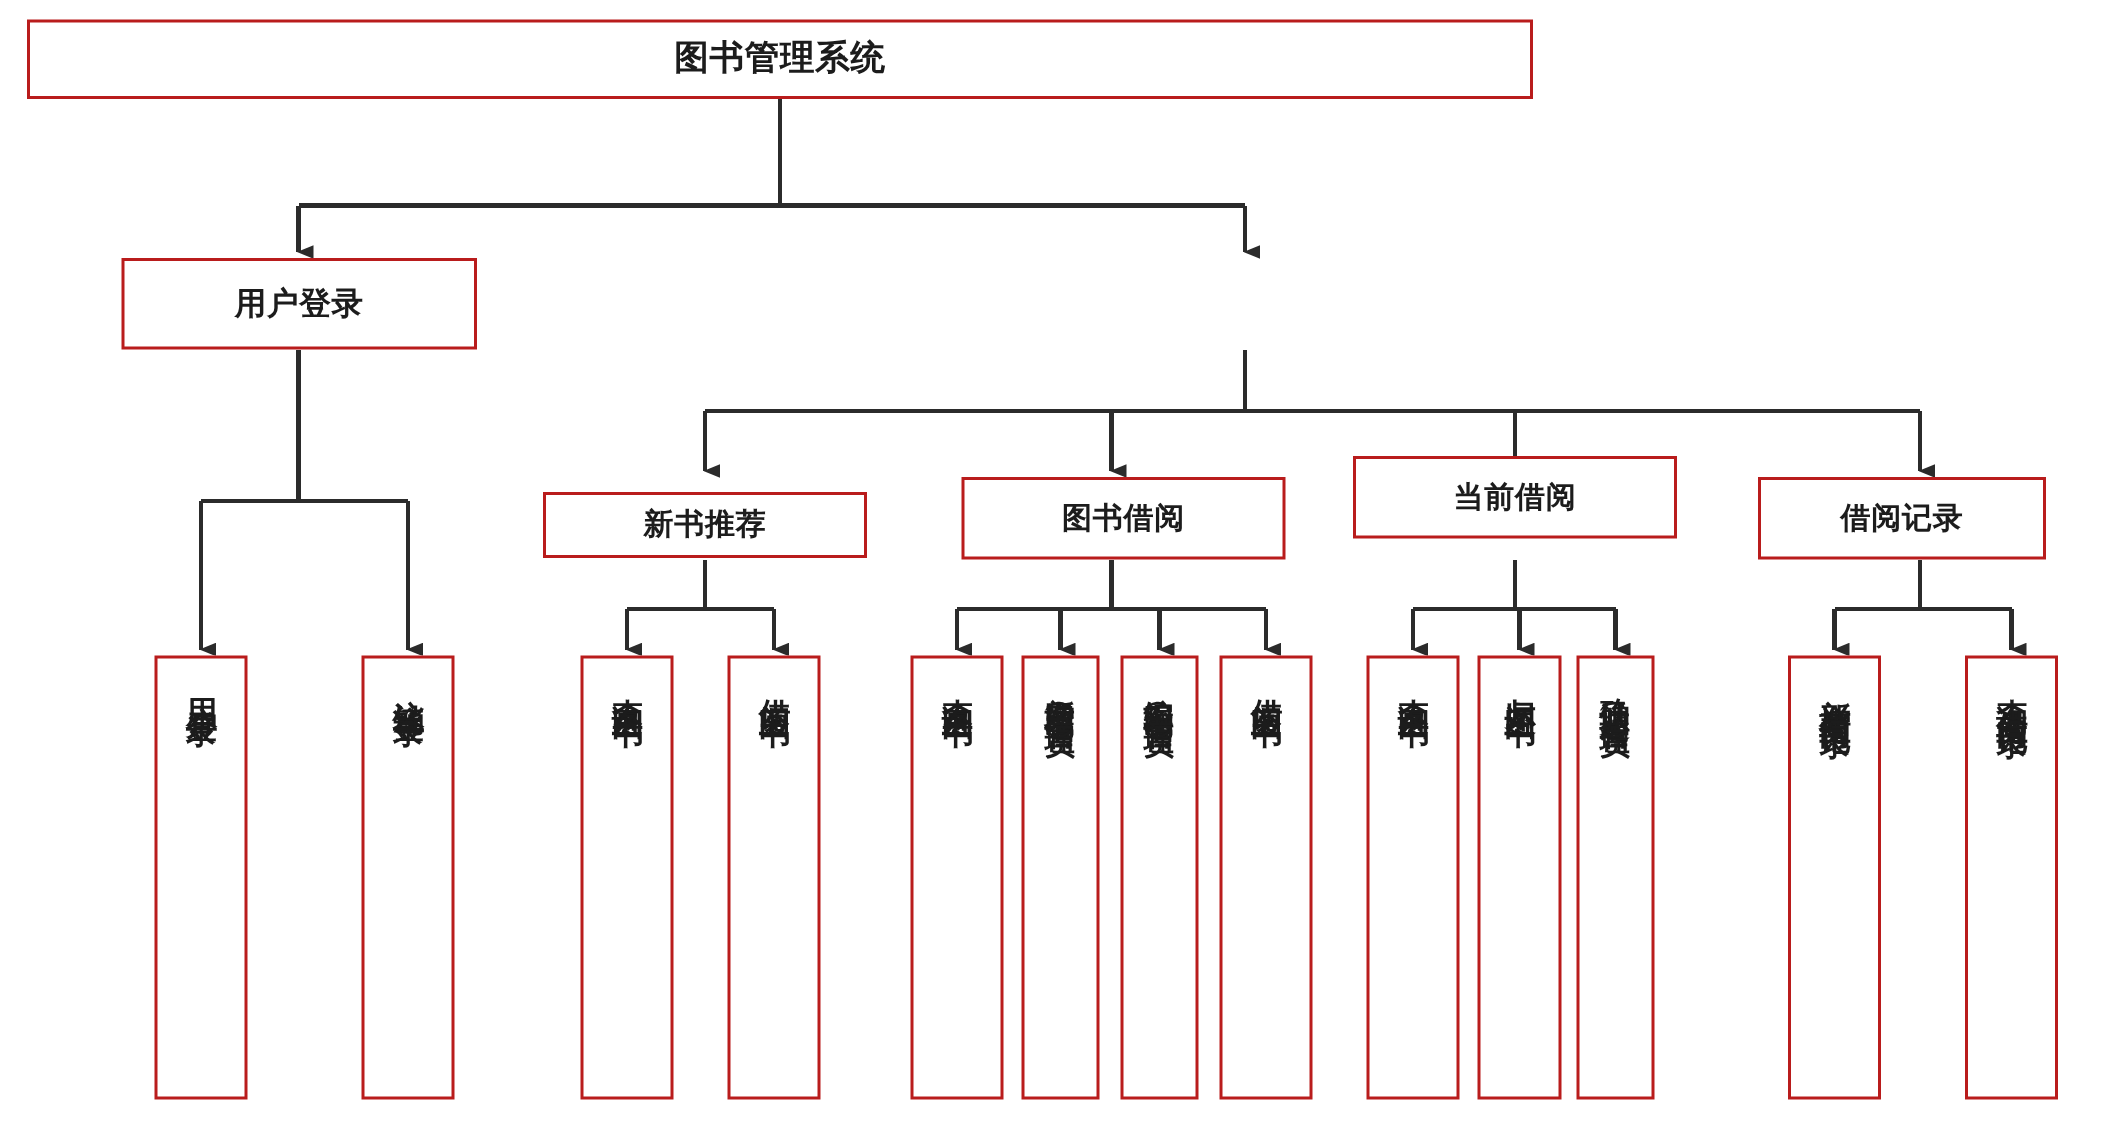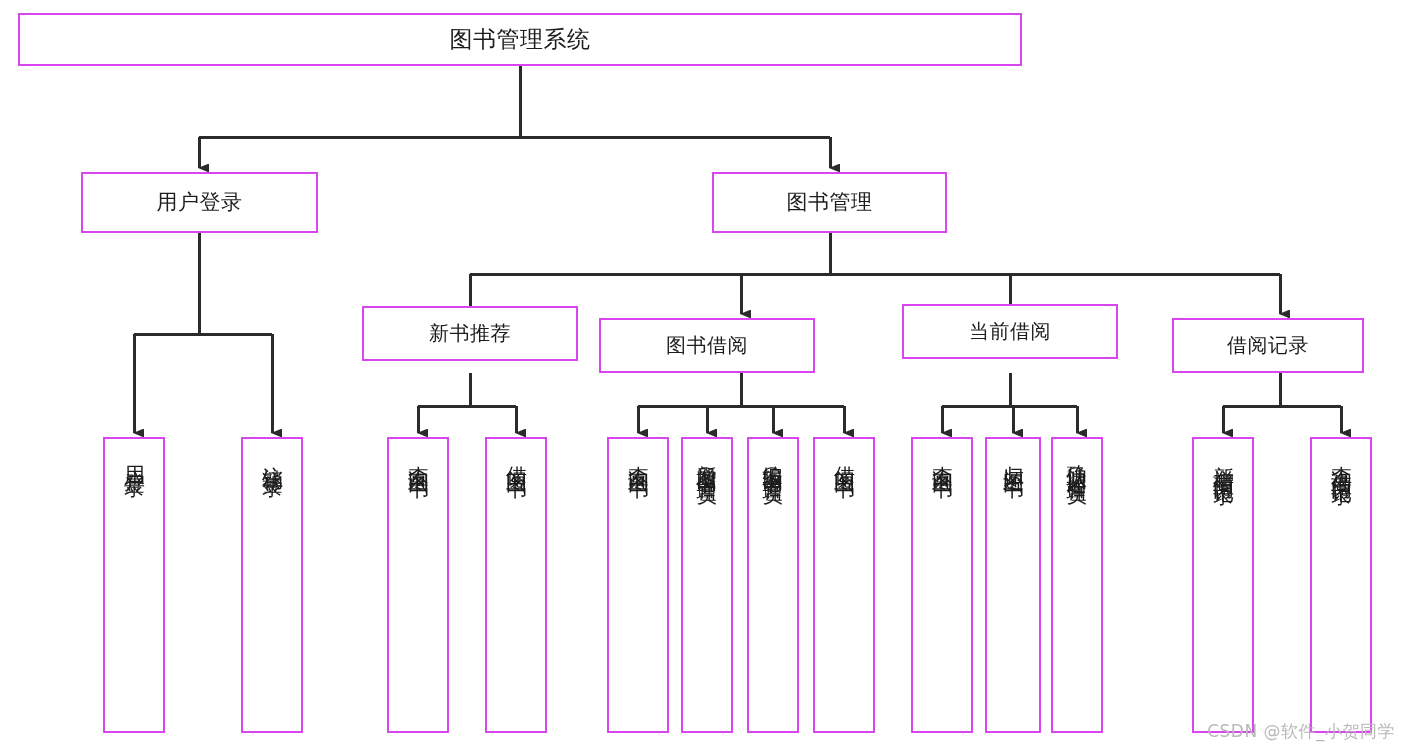--- a/index.html
+++ b/index.html
@@ -23,24 +23,25 @@
     left: 0;
     top: 0;
     width: 1405px;
     height: 747px;
     pointer-events: none;
   }
   .node {
     position: absolute;
     box-sizing: border-box;
     background: #ffffff;
-    border: 2px solid #d946ef;
+    border: 2px solid #b91c1c;
     display: flex;
     align-items: center;
     justify-content: center;
+    font-weight: bold;
   }
   .node .label {
     color: #1c1c1c;
     line-height: 1.08;
     letter-spacing: 0.5px;
     text-align: center;
     white-space: nowrap;
   }
   .node.horiz .label {
     writing-mode: horizontal-tb;
@@ -126,28 +127,25 @@
     </g>
   </svg>
 
   <div class="node root horiz" style="left: 18px; top: 13px; width: 1004px; height: 53px;">
     <span class="label">图书管理系统</span>
   </div>
 
   <div class="node lvl2 horiz" style="left: 81px; top: 172px; width: 237px; height: 61px;">
     <span class="label">用户登录</span>
   </div>
-  <div class="node lvl2 horiz" style="left: 712px; top: 172px; width: 235px; height: 61px;">
-    <span class="label">图书管理</span>
-  </div>
 
-  <div class="node lvl3 horiz" style="left: 362px; top: 306px; width: 216px; height: 55px;">
+  <div class="node lvl3 horiz" style="left: 362px; top: 328px; width: 216px; height: 44px;">
     <span class="label">新书推荐</span>
   </div>
-  <div class="node lvl3 horiz" style="left: 599px; top: 318px; width: 216px; height: 55px; align-items: center;">
+  <div class="node lvl3 horiz" style="left: 641px; top: 318px; width: 216px; height: 55px; align-items: center;">
     <span class="label">图书借阅</span>
   </div>
   <div class="node lvl3 horiz" style="left: 902px; top: 304px; width: 216px; height: 55px;">
     <span class="label">当前借阅</span>
   </div>
   <div class="node lvl3 horiz" style="left: 1172px; top: 318px; width: 192px; height: 55px;">
     <span class="label">借阅记录</span>
   </div>
 
   <div class="node leaf vert" style="left: 103px; top: 437px; width: 62px; height: 296px;">
@@ -183,14 +181,13 @@
   <div class="node leaf vert narrow" style="left: 1051px; top: 437px; width: 52px; height: 296px;">
     <span class="label">确认归还（管理员）</span>
   </div>
   <div class="node leaf vert" style="left: 1192px; top: 437px; width: 62px; height: 296px;">
     <span class="label">新增借阅记录</span>
   </div>
   <div class="node leaf vert" style="left: 1310px; top: 437px; width: 62px; height: 296px;">
     <span class="label">查询借阅记录</span>
   </div>
 
-  <div id="watermark">CSDN @软件_小贺同学</div>
 </div>
 
 </body></html>

